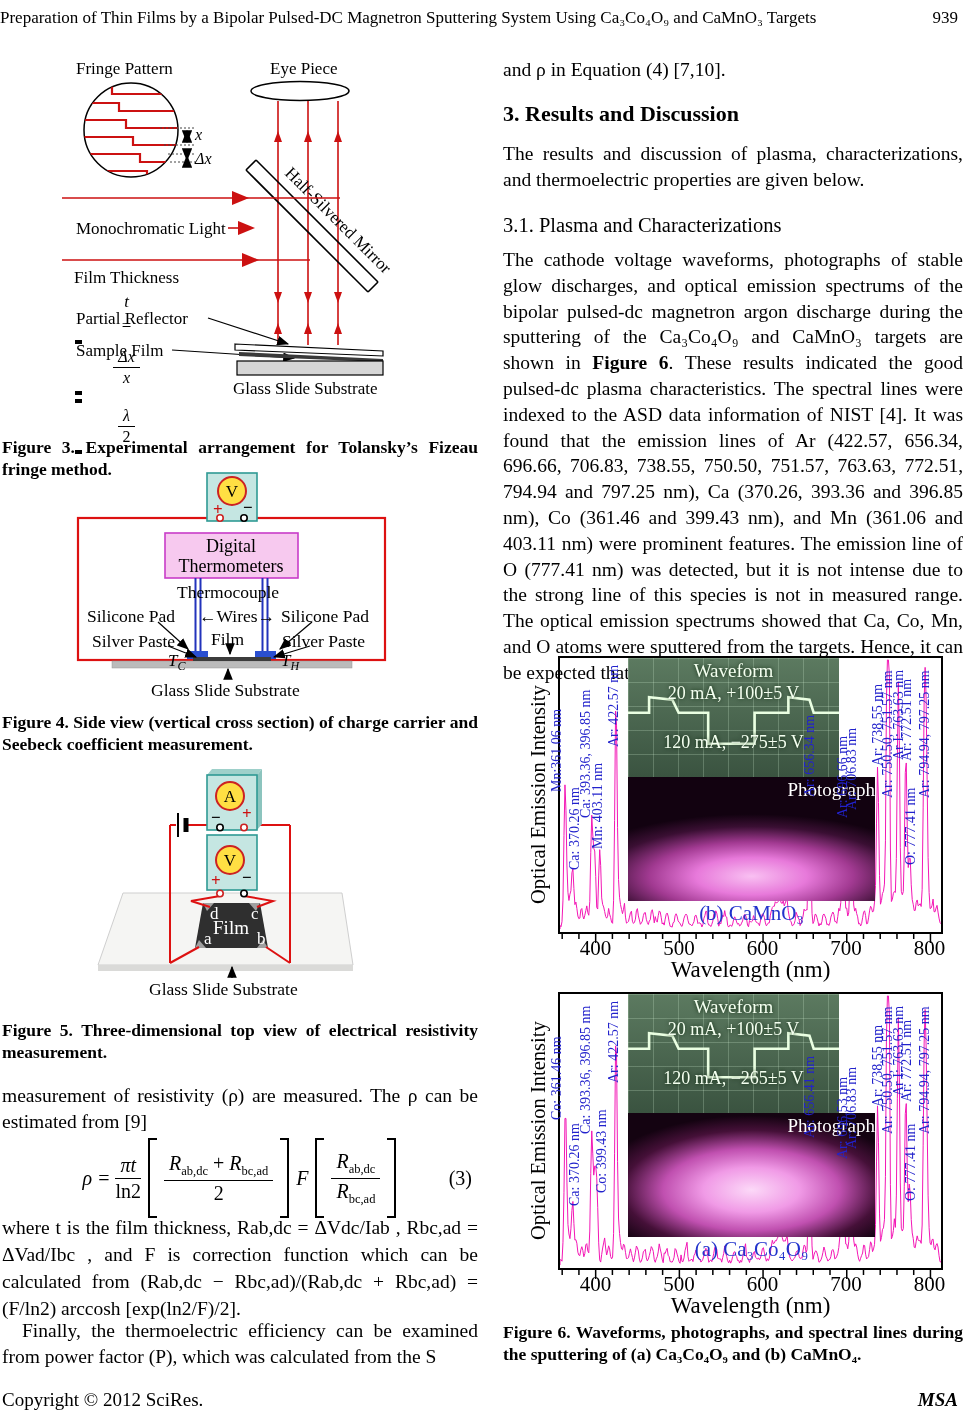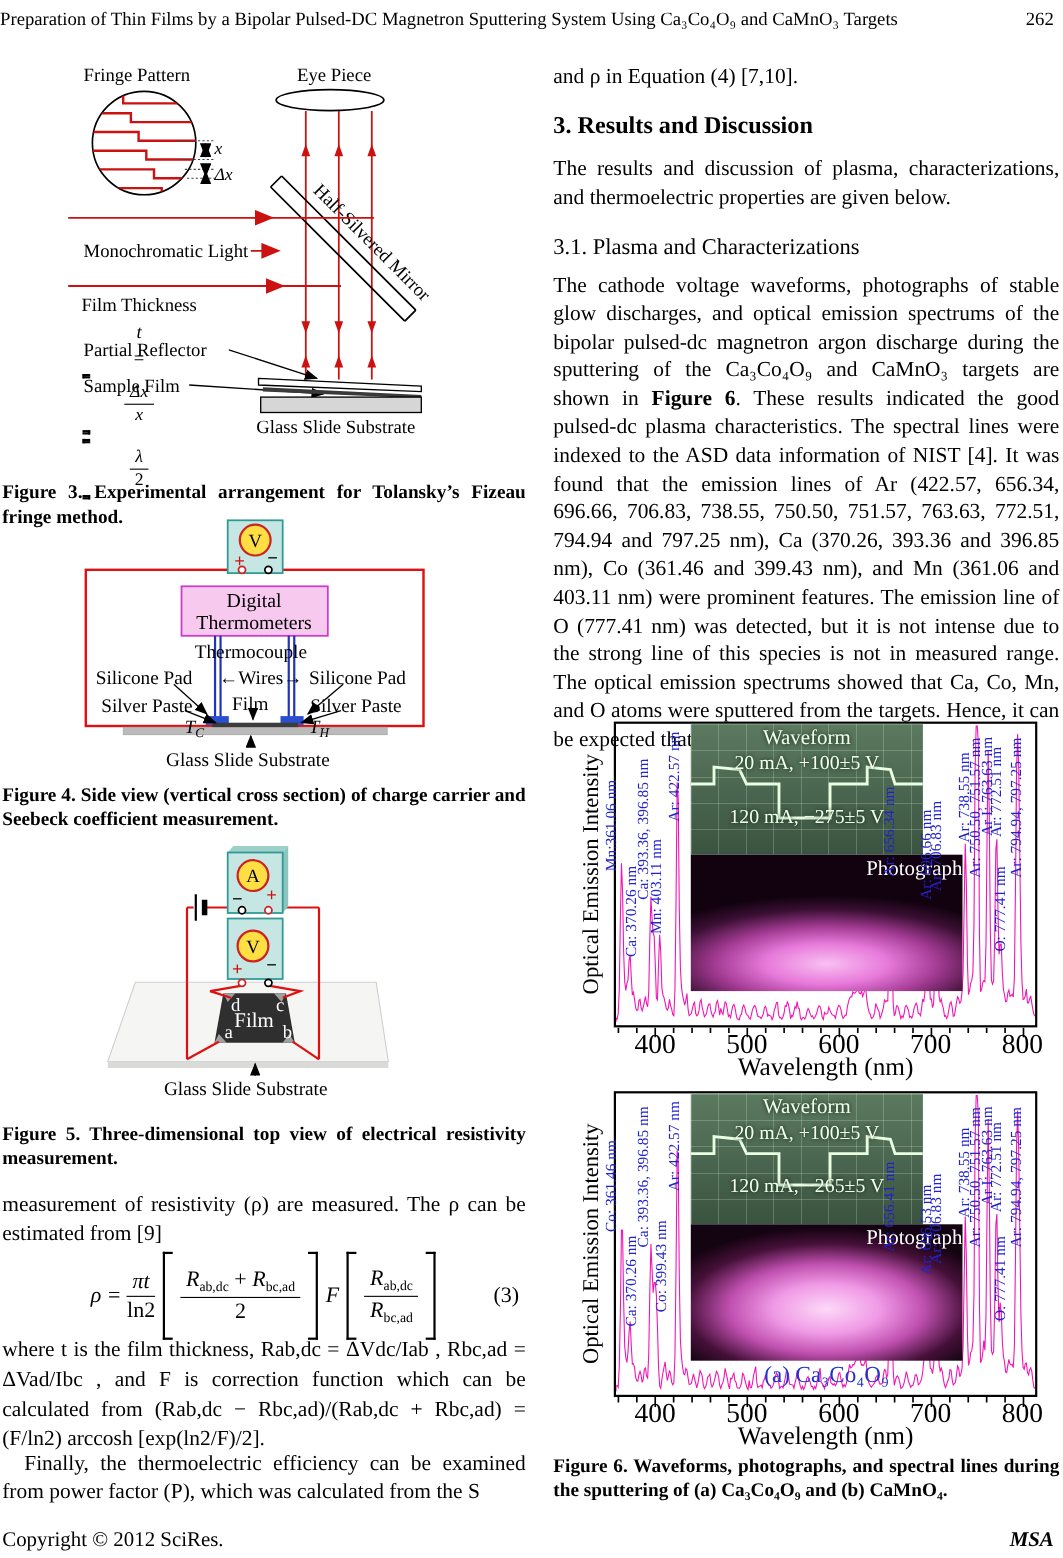--- a/index.html
+++ b/index.html
@@ -41,33 +41,33 @@
         linear-gradient(#5c7a60,#3a5340);}
   .wave-inset svg{position:absolute;left:0;top:0;width:100%;height:100%;}
   .wv-t{position:absolute;left:0;width:100%;text-align:center;color:#f4fff0;font-size:19px;
         text-shadow:0 0 4px rgba(0,30,0,.9);white-space:nowrap;}
   .photo-inset{position:absolute;left:125px;top:125px;width:247px;height:124px;z-index:3;overflow:hidden;}
   .photo-b{background:radial-gradient(ellipse 75% 50% at 50% 80%, #f9c0f2 0%, #e779da 30%, #a23a92 55%, #3a0f33 80%, #120210 100%);}
   .photo-a{background:radial-gradient(ellipse 65% 60% at 50% 62%, #fcd9f8 0%, #f09ae6 30%, #c050b0 55%, #451038 80%, #140311 100%);}
   .ph-t{position:absolute;left:0;top:2px;width:100%;text-align:right;color:#fff;font-size:19px;white-space:nowrap;}
   .panel-title{position:absolute;left:125px;top:249px;width:247px;text-align:center;color:#2233cc;font-size:21px;z-index:4;}
   .xticks-svg{position:absolute;left:55px;top:282px;width:385px;height:11px;}
-  .tickl{position:absolute;top:284px;width:50px;text-align:center;font-size:25px;}
+  .tickl{position:absolute;top:284px;width:50px;text-align:center;font-size:21px;}
   .xlab{position:absolute;left:55px;top:305px;width:385px;text-align:center;font-size:23px;}
   .pkl{position:absolute;white-space:nowrap;transform-origin:0 0;transform:rotate(-90deg);
        font-size:14px;line-height:16px;color:#2222cc;z-index:5;}
   svg text{font-family:"Liberation Serif","DejaVu Serif",serif;}
 </style>
 </head>
 <body>
 
 <div class="abs hdr" style="left:0;top:8px;width:966px;">
   <span>Preparation of Thin Films by a Bipolar Pulsed-DC Magnetron Sputtering System Using Ca₃Co₄O₉ and CaMnO₃ Targets</span>
 </div>
-<div class="abs hdr" style="right:8px;top:8px;">262</div>
+<div class="abs hdr" style="right:8px;top:8px;">939</div>
 
 <div class="abs" style="left:60px;top:58px;width:410px;height:352px;">
   <svg width="410" height="352" viewBox="0 0 410 352" style="position:absolute;left:0;top:0;">
     <defs>
       <clipPath id="fc3">
           <circle cx="71" cy="72" r="47"></circle>
         </clipPath>
       <marker id="ar3" markerWidth="11" markerHeight="9" refX="9" refY="4.5" orient="auto">
           <path d="M0,0 L11,4.5 L0,9 z" fill="#cc1111"></path>
         </marker>
@@ -312,20 +312,21 @@
     <svg viewBox="0 0 100 100" preserveAspectRatio="none">
       <polyline points="0,46 10,46 10,33 21,35 24,46 38,46 38,72 60,72 60,46 68,46 76,46 76,33 86,35 88,46 100,46" fill="none" stroke="#eaffe2" stroke-width="2.6" vector-effect="non-scaling-stroke"></polyline>
     </svg>
     <div class="wv-t" style="top:2px;">Waveform</div>
     <div class="wv-t" style="top:25px;font-size:18px;">20 mA, +100±5 V</div>
     <div class="wv-t" style="top:74px;font-size:18px;">120 mA, −275±5 V</div>
   </div>
   <div class="photo-inset photo-b">
     <div class="ph-t">Photograph</div>
   </div>
+  <div class="panel-title">(b) CaMnO₃</div>
   <svg class="xticks-svg" viewBox="0 0 384 11" preserveAspectRatio="none">
       <line x1="4.173913043478261" y1="0" x2="4.173913043478261" y2="5" stroke="#000" stroke-width="1.5"></line>
       <line x1="20.869565217391305" y1="0" x2="20.869565217391305" y2="5" stroke="#000" stroke-width="1.5"></line>
       <line x1="37.56521739130435" y1="0" x2="37.56521739130435" y2="9" stroke="#000" stroke-width="1.5"></line>
       <line x1="54.26086956521739" y1="0" x2="54.26086956521739" y2="5" stroke="#000" stroke-width="1.5"></line>
       <line x1="70.95652173913044" y1="0" x2="70.95652173913044" y2="5" stroke="#000" stroke-width="1.5"></line>
       <line x1="87.65217391304347" y1="0" x2="87.65217391304347" y2="5" stroke="#000" stroke-width="1.5"></line>
       <line x1="104.34782608695652" y1="0" x2="104.34782608695652" y2="5" stroke="#000" stroke-width="1.5"></line>
       <line x1="121.04347826086956" y1="0" x2="121.04347826086956" y2="9" stroke="#000" stroke-width="1.5"></line>
       <line x1="137.7391304347826" y1="0" x2="137.7391304347826" y2="5" stroke="#000" stroke-width="1.5"></line>

